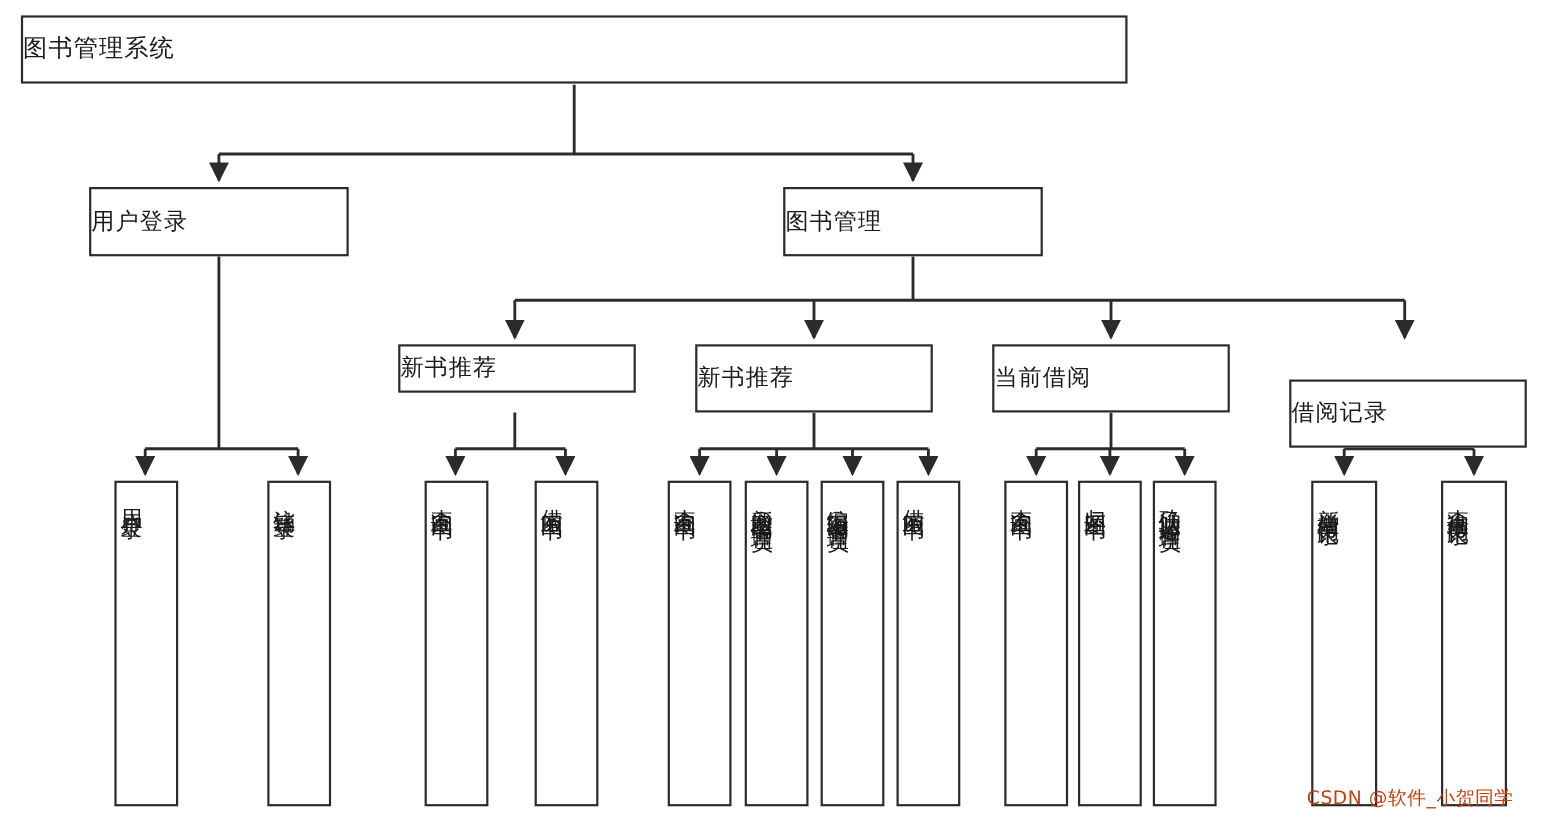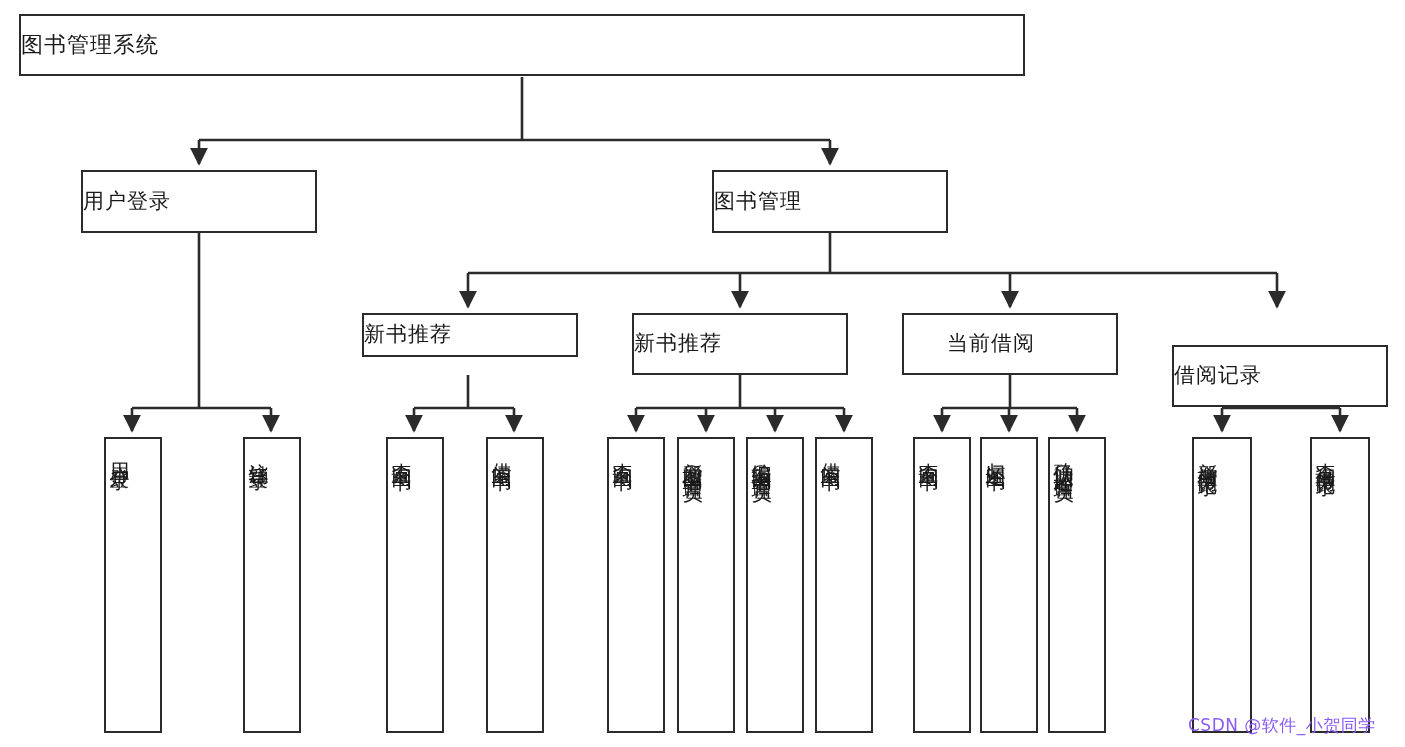--- a/index.html
+++ b/index.html
@@ -55,21 +55,21 @@
     line-height: 1.35;
     letter-spacing: 3px;
     white-space: nowrap;
     text-align: left;
   }
   .watermark {
     position: absolute;
     left: 1188px;
     top: 714px;
     font-size: 17px;
-    color: #8b5cf6;
+    color: #c2410c;
     white-space: nowrap;
     letter-spacing: 0.5px;
   }
 </style>
 </head>
 <body>
 
 <div id="diagram-root">
 
   <svg id="svg-layer" viewBox="0 0 1405 747" xmlns="http://www.w3.org/2000/svg">
@@ -132,21 +132,21 @@
   <div class="node" style="left:712px; top:170px; width:236px; height:63px;">
     <span class="node-h">图书管理</span>
   </div>
 
   <div class="node" style="left:362px; top:313px; width:216px; height:44px;">
     <span class="node-h">新书推荐</span>
   </div>
   <div class="node" style="left:632px; top:313px; width:216px; height:62px;">
     <span class="node-h">新书推荐</span>
   </div>
-  <div class="node" style="left:902px; top:313px; width:216px; height:62px;padding-left:43px;">
+  <div class="node" style="left:902px; top:313px; width:216px; height:62px;">
     <span class="node-h">当前借阅</span>
   </div>
   <div class="node" style="left:1172px; top:313px; width:216px; height:62px;margin-top:32px;">
     <span class="node-h">借阅记录</span>
   </div>
 
   <div class="node node-v" style="left:104px; top:437px; width:58px; height:296px;">
     <span class="vtext">用户登录</span>
   </div>
   <div class="node node-v" style="left:243px; top:437px; width:58px; height:296px;">

